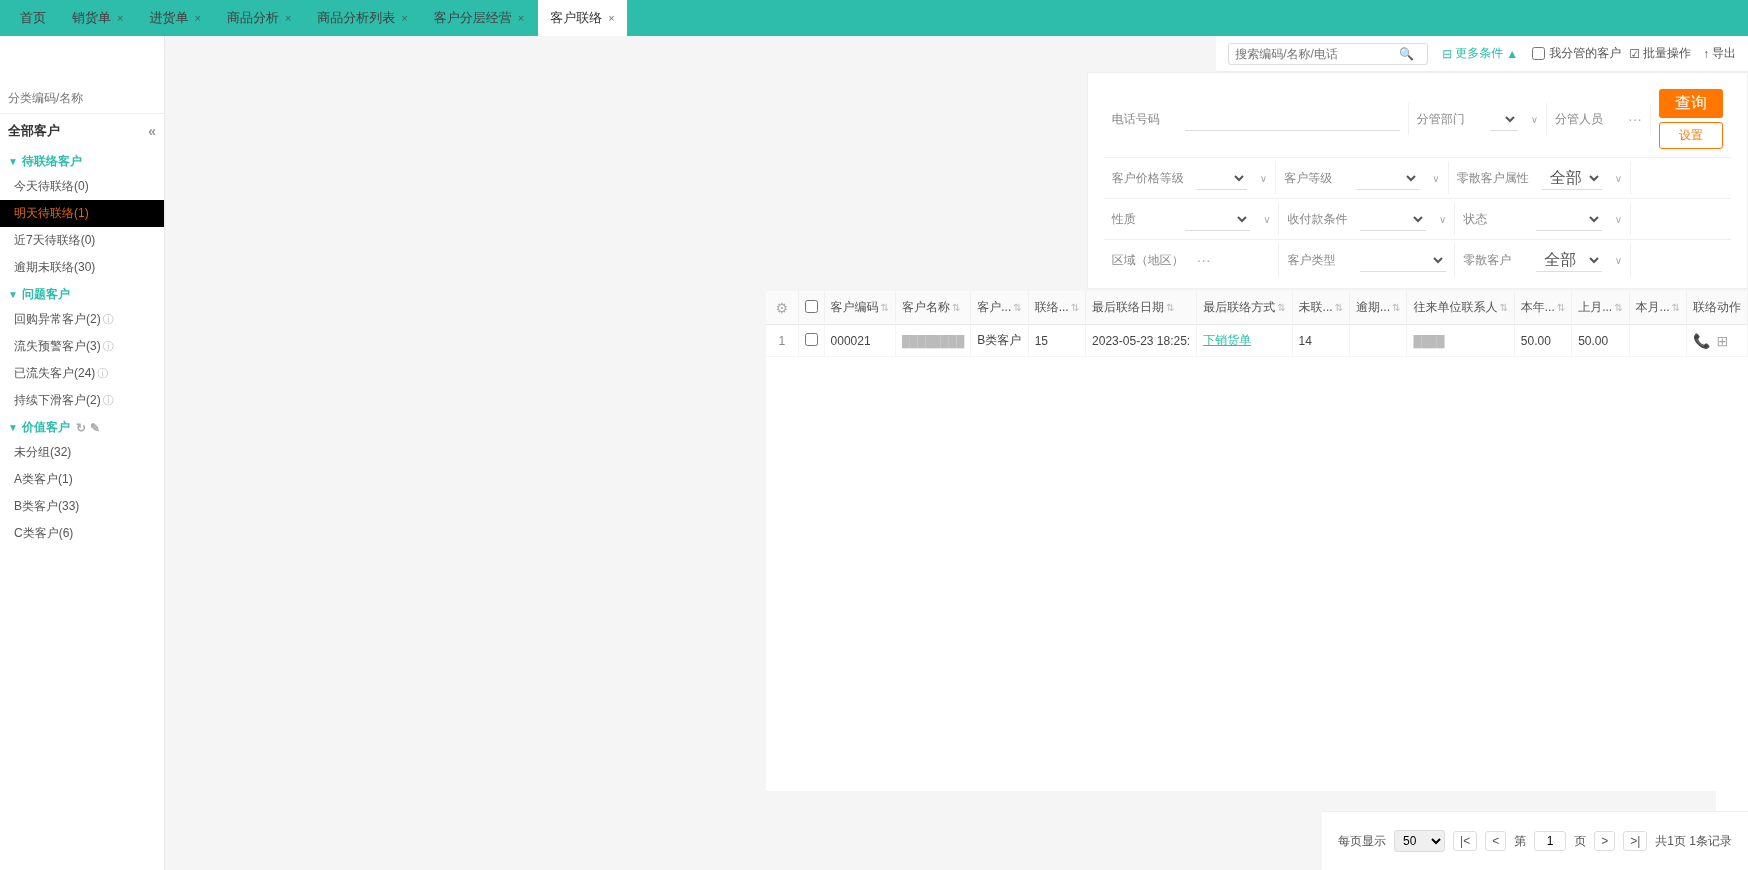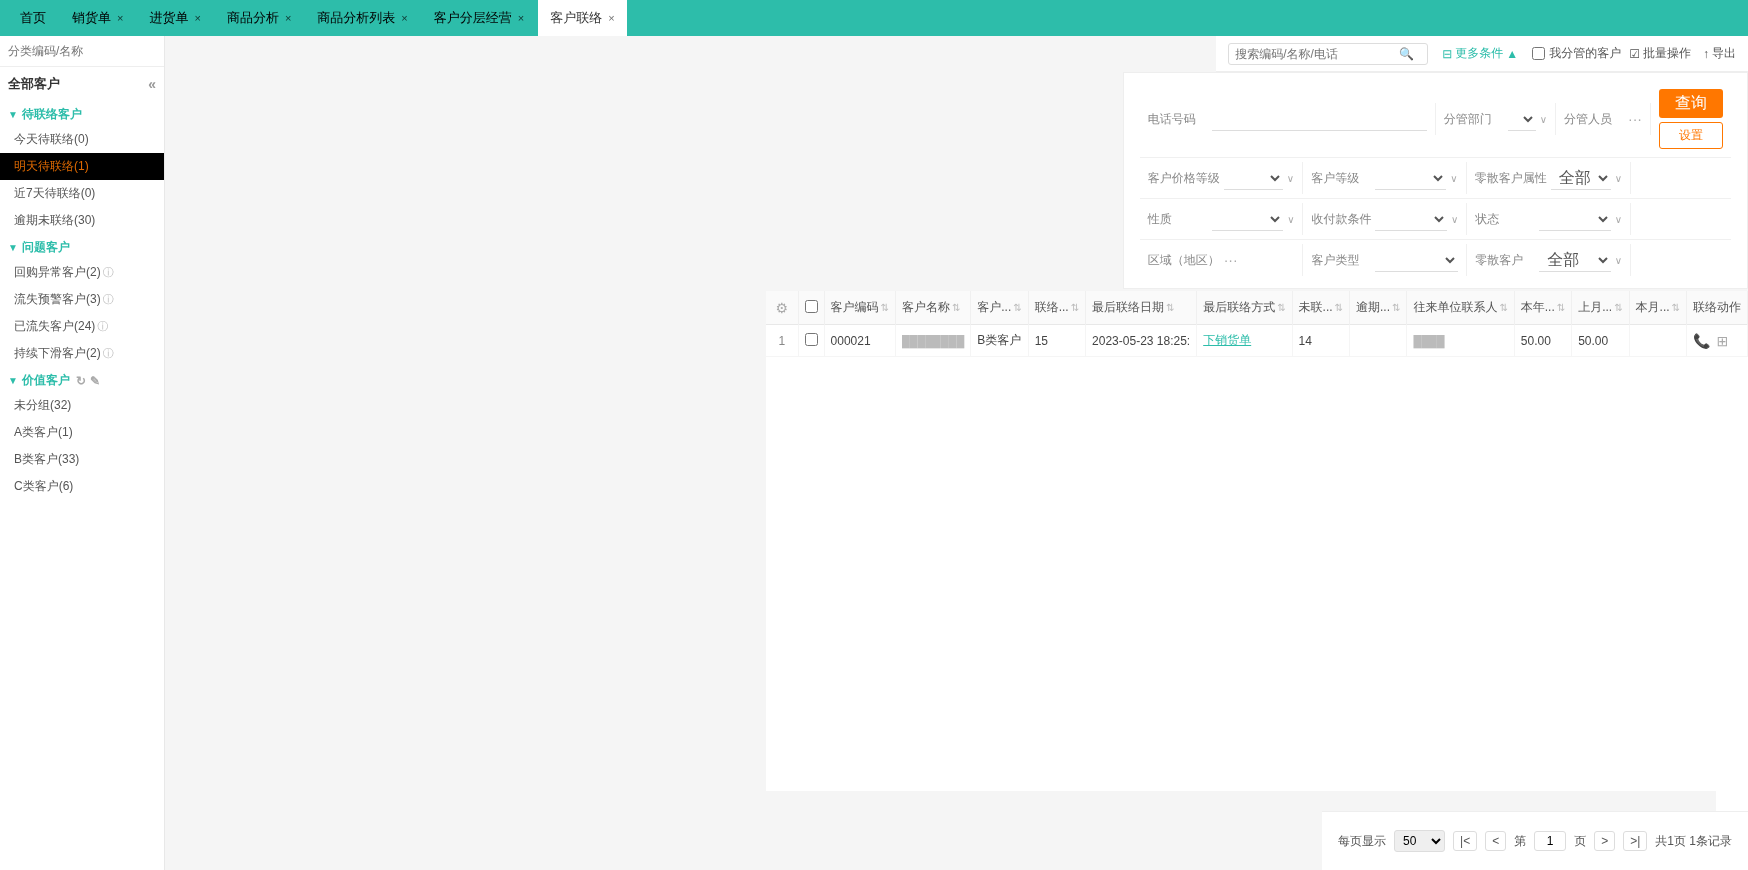--- a/index.html
+++ b/index.html
@@ -8,21 +8,21 @@
     
     .top-nav {
       background: #2dbdaa;
       display: flex;
       align-items: center;
       height: 36px;
       padding: 0 8px;
       gap: 2px;
     }
     .nav-item {
-      color: #000000;
+      color: #404040;
       padding: 0 12px;
       height: 36px;
       display: flex;
       align-items: center;
       cursor: pointer;
       font-size: 13px;
       white-space: nowrap;
     }
     .nav-item.active { background: #fff; color: #333; }
     .nav-item .close-x { margin-left: 6px; font-size: 11px; opacity: 0.7; }
@@ -46,20 +46,21 @@
       padding: 8px 8px;
       border-bottom: 1px solid #eee;
       gap: 4px;
     }
     .sidebar-search input {
       flex: 1;
       border: none;
       outline: none;
       font-size: 12px;
       color: #999;
+      margin-top: 47px;
     }
 
     .sidebar-header {
       display: flex;
       align-items: center;
       justify-content: space-between;
       padding: 8px 8px;
       font-weight: bold;
       font-size: 13px;
     }
@@ -148,21 +149,21 @@
       align-items: center;
       gap: 0;
       padding: 4px 0;
       border-bottom: 1px solid #f0f0f0;
     }
     .filter-row:last-child { border-bottom: none; }
     .filter-cell {
       display: flex;
       align-items: center;
       flex: 1;
-      gap: 4px;
+      gap: 13px;
       padding: 4px 8px;
       border-right: 1px solid #f0f0f0;
       min-height: 32px;
     }
     .filter-cell:last-child { border-right: none; }
     .filter-label { color: #888; font-size: 12px; white-space: nowrap; min-width: 60px; }
     .filter-select {
       flex: 1;
       border: none;
       border-bottom: 1px solid #ddd;

